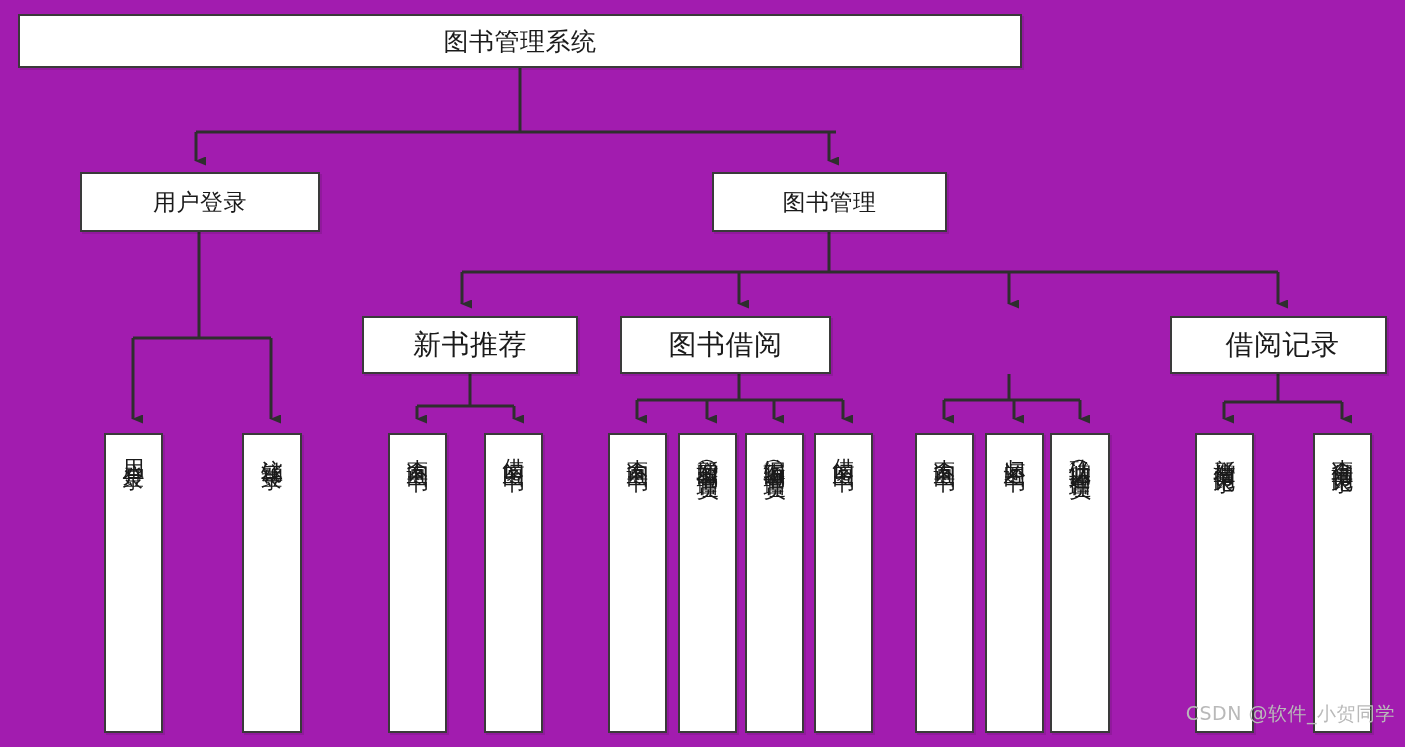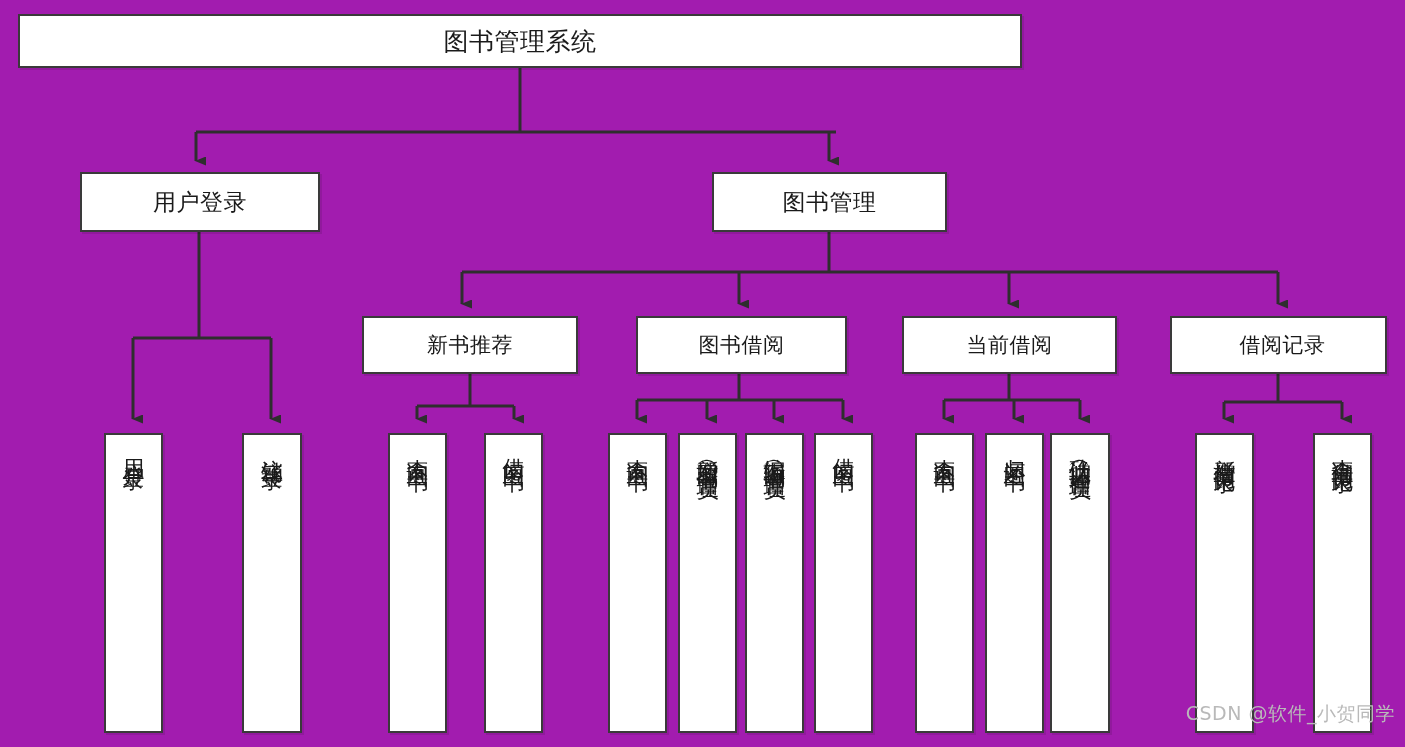--- a/index.html
+++ b/index.html
@@ -33,21 +33,21 @@
     display: block;
     letter-spacing: 0.5px;
   }
   .node.root {
     font-size: 25px;
   }
   .node.level2 {
     font-size: 23px;
   }
   .node.level3 {
-    font-size: 21px;
+    font-size: 28px;
   }
   .node.leaf {
     font-size: 22px;
     padding-top: 6px;
     align-items: flex-start;
     justify-content: center;
   }
   .node.leaf .node-label {
     writing-mode: vertical-rl;
     text-orientation: upright;
@@ -138,25 +138,22 @@
   <div class="node level2" style="left:80px; top:172px; width:240px; height:60px;">
     <span class="node-label">用户登录</span>
   </div>
   <div class="node level2" style="left:712px; top:172px; width:235px; height:60px;">
     <span class="node-label">图书管理</span>
   </div>
 
   <div class="node level3" style="left:362px; top:316px; width:216px; height:58px;">
     <span class="node-label">新书推荐</span>
   </div>
-  <div class="node level3" style="left:636px; top:316px; width:211px; height:58px;">
+  <div class="node level3" style="left:620px; top:316px; width:211px; height:58px;">
     <span class="node-label">图书借阅</span>
-  </div>
-  <div class="node level3" style="left:902px; top:316px; width:215px; height:58px;">
-    <span class="node-label">当前借阅</span>
   </div>
   <div class="node level3" style="left:1170px; top:316px; width:217px; height:58px;padding-left:8px;">
     <span class="node-label">借阅记录</span>
   </div>
 
   <div class="node leaf" style="left:104px; top:433px; width:59px; height:300px;">
     <span class="node-label">用户登录</span>
   </div>
   <div class="node leaf" style="left:242px; top:433px; width:60px; height:300px;">
     <span class="node-label">注销登录</span>

